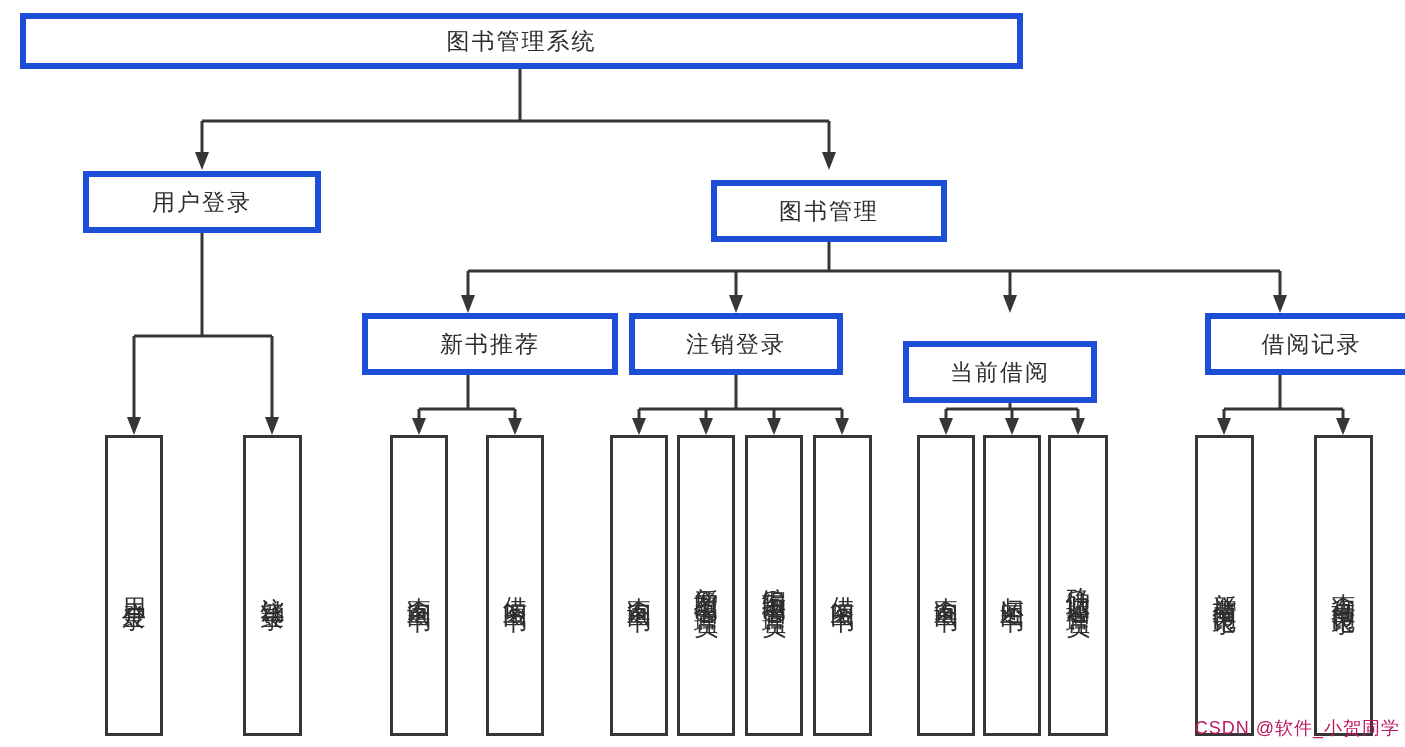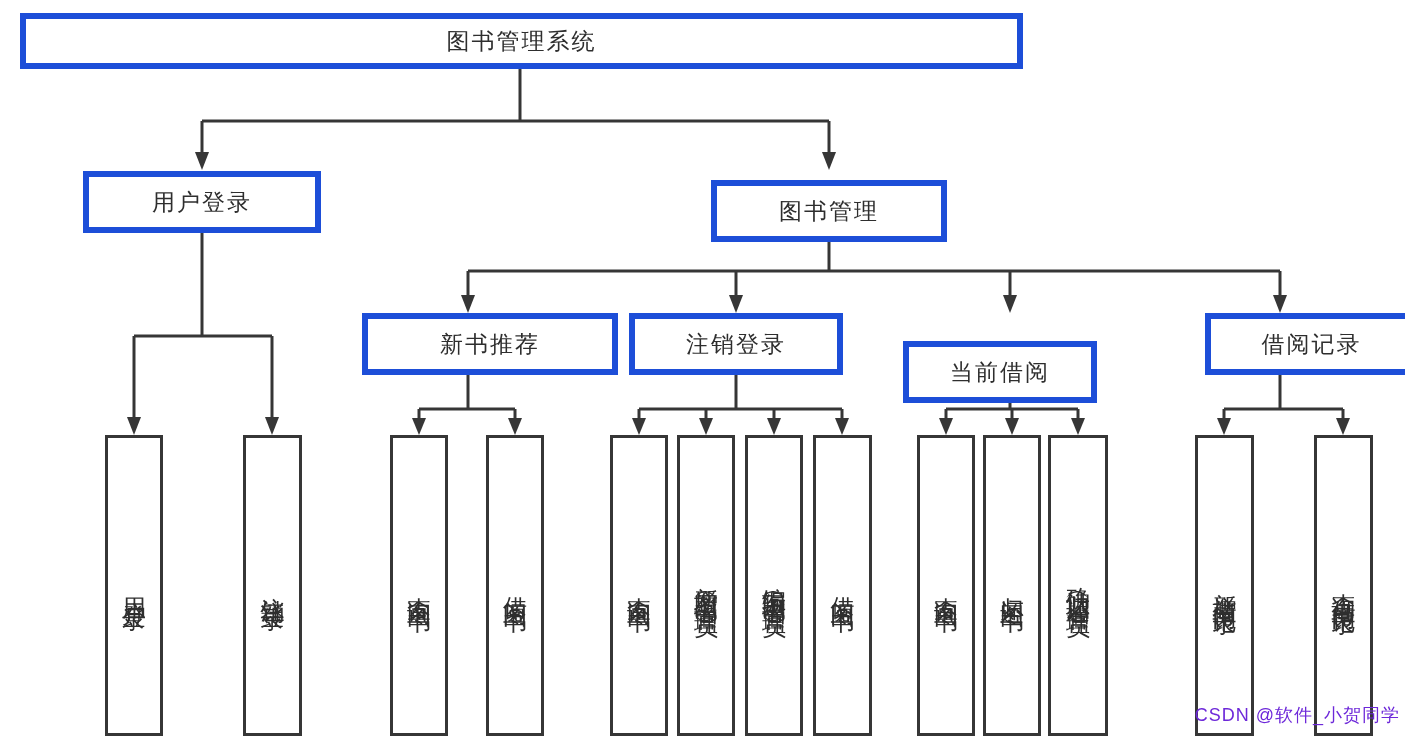--- a/index.html
+++ b/index.html
@@ -60,24 +60,24 @@
     text-orientation: mixed;
     font-size: 24px;
     letter-spacing: 4px;
     line-height: 1;
     color: #2e2e2e;
     white-space: nowrap;
   }
   .watermark {
     position: absolute;
     right: 5px;
-    bottom: 20px;
+    bottom: 7px;
     font-size: 18px;
     letter-spacing: 1px;
-    color: #6d28d9;
+    color: #be185d;
   }
 </style>
 </head>
 <body>
 
 <div class="stage">
 
   <svg class="connectors" width="1405" height="747" viewBox="0 0 1405 747">
 
     <line x1="520" y1="69" x2="520" y2="122"></line>

